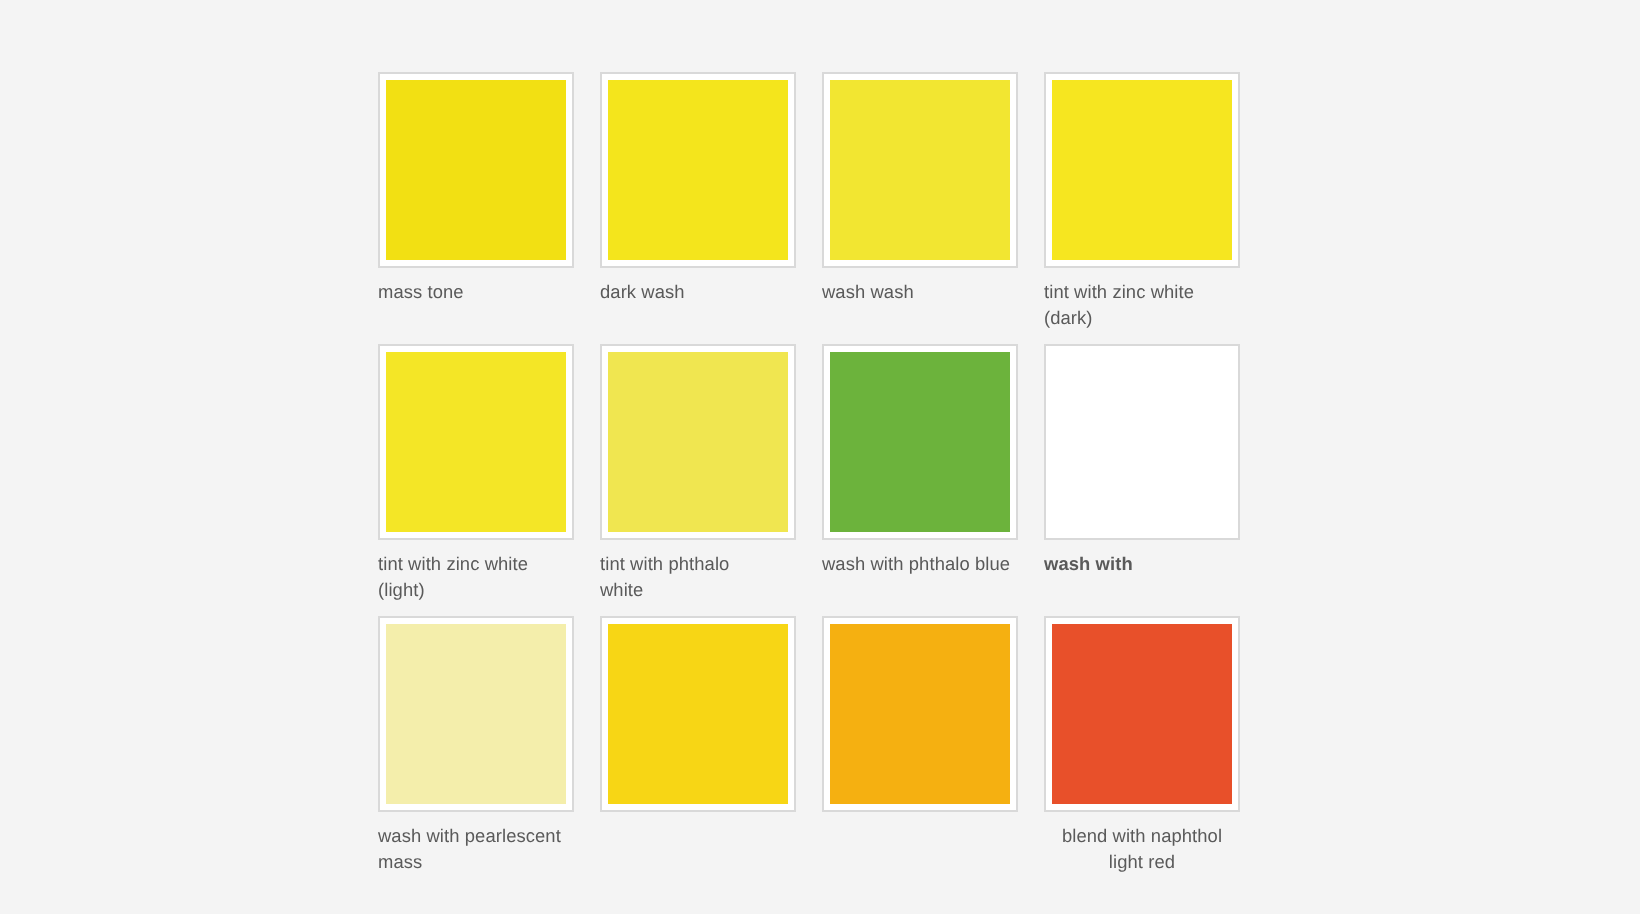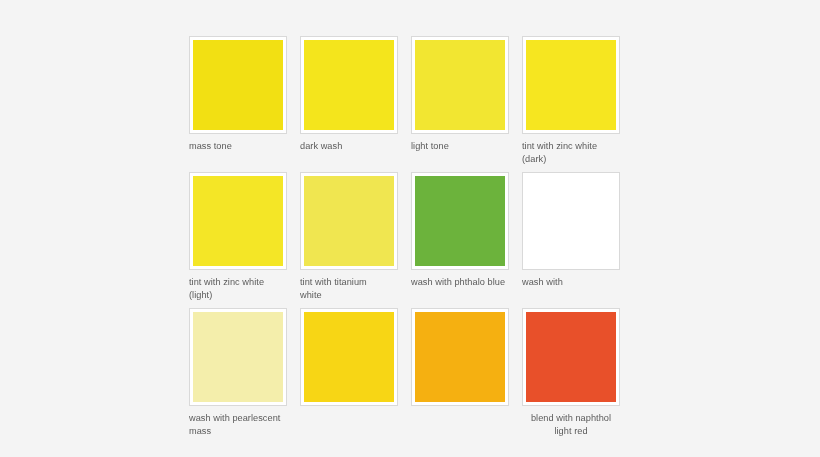--- a/index.html
+++ b/index.html
@@ -83,21 +83,21 @@
     <div class="swatch-cell">
       <div class="swatch-frame" style="border-color: rgb(217, 217, 217); background: rgb(255, 255, 255);">
         <span class="swatch-chip" style="background: rgb(244, 229, 28);"></span>
       </div>
       <div class="swatch-label" style="color: rgb(90, 90, 90);">dark wash</div>
     </div>
     <div class="swatch-cell">
       <div class="swatch-frame" style="border-color: rgb(217, 217, 217); background: rgb(255, 255, 255);">
         <span class="swatch-chip" style="background: rgb(242, 230, 49);"></span>
       </div>
-      <div class="swatch-label" style="color: rgb(90, 90, 90);">light tone</div>
+      <div class="swatch-label" style="color: rgb(90, 90, 90);">wash wash</div>
     </div>
     <div class="swatch-cell">
       <div class="swatch-frame" style="border-color: rgb(217, 217, 217); background: rgb(255, 255, 255);">
         <span class="swatch-chip" style="background: rgb(246, 230, 32);"></span>
       </div>
       <div class="swatch-label" style="color: rgb(90, 90, 90);">tint with zinc white
 (dark)</div>
     </div>
   </div>
 
@@ -108,34 +108,34 @@
       <div class="swatch-frame" style="border-color: rgb(217, 217, 217); background: rgb(255, 255, 255);">
         <span class="swatch-chip" style="background: rgb(244, 230, 38);"></span>
       </div>
       <div class="swatch-label" style="color: rgb(90, 90, 90);">tint with zinc white
 (light)</div>
     </div>
     <div class="swatch-cell">
       <div class="swatch-frame" style="border-color: rgb(217, 217, 217); background: rgb(255, 255, 255);">
         <span class="swatch-chip" style="background: rgb(240, 230, 80);"></span>
       </div>
-      <div class="swatch-label" style="color: rgb(90, 90, 90);">tint with titanium
+      <div class="swatch-label" style="color: rgb(90, 90, 90);">tint with phthalo
 white</div>
     </div>
     <div class="swatch-cell">
       <div class="swatch-frame" style="border-color: rgb(217, 217, 217); background: rgb(255, 255, 255);">
         <span class="swatch-chip" style="background: rgb(108, 179, 60);"></span>
       </div>
       <div class="swatch-label" style="color: rgb(90, 90, 90);">wash with phthalo blue</div>
     </div>
     <div class="swatch-cell">
       <div class="swatch-frame" style="border-color: rgb(217, 217, 217); background: rgb(255, 255, 255);">
         <span class="swatch-chip"></span>
       </div>
-      <div class="swatch-label" style="color: rgb(90, 90, 90);">wash with</div>
+      <div class="swatch-label" style="color: rgb(90, 90, 90); font-weight: bold;">wash with</div>
     </div>
   </div>
 
   <div class="row-spacer-2"></div>
 
   <div class="swatch-row row-2">
     <div class="swatch-cell">
       <div class="swatch-frame" style="border-color: rgb(217, 217, 217); background: rgb(255, 255, 255);">
         <span class="swatch-chip" style="background: rgb(244, 238, 171);"></span>
       </div>

